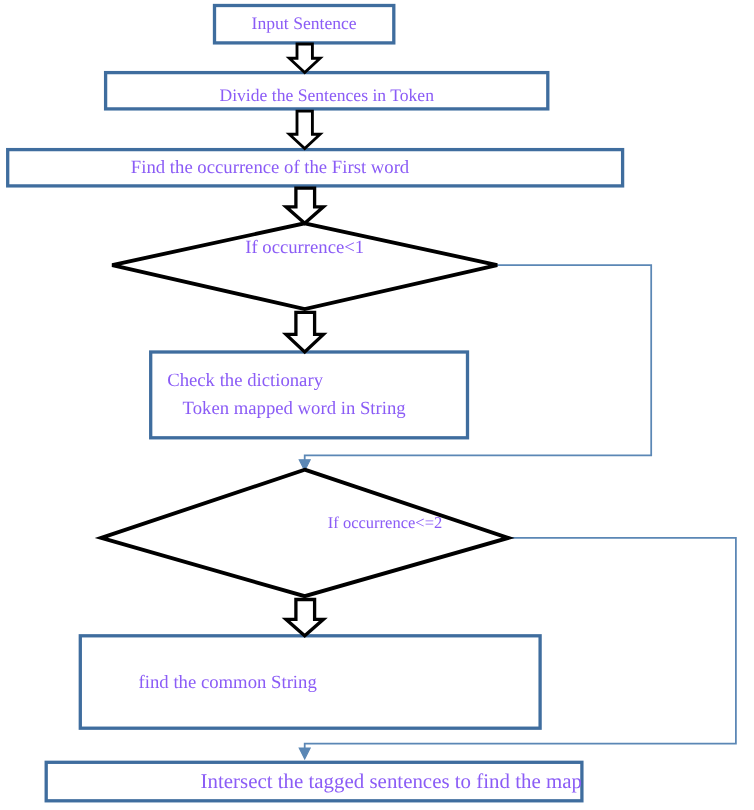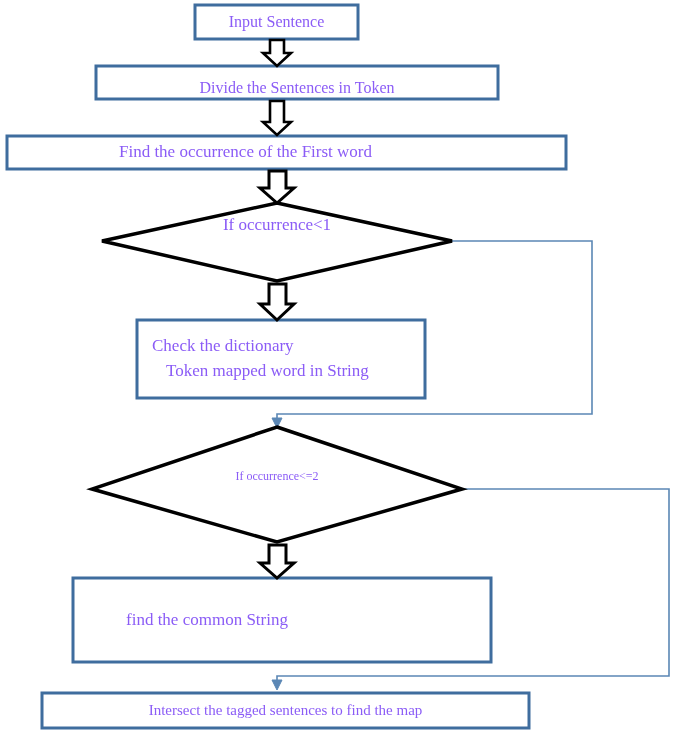--- a/index.html
+++ b/index.html
@@ -115,25 +115,25 @@
 
   <div class="node-label" style="left:152px; top:208px; width:250px; height:34px; font-size:17px;">
     <span>If occurrence&lt;1</span>
   </div>
 
   <div class="node-label left-ind" style="left:152px; top:323px; width:270px; height:72px; font-size:17px;">
     <span>Check the dictionary</span>
     <span class="line2">Token mapped word in String</span>
   </div>
 
-  <div class="node-label" style="left:152px; top:460px; width:250px; height:34px; font-size:12px;">
+  <div class="node-label" style="left:152px; top:460px; width:250px; height:34px; font-size:15px;align-items:flex-end;">
     <span>If occurrence&lt;=2</span>
   </div>
 
   <div class="node-label left-ind" style="left:96px; top:582px; width:380px; height:76px; font-size:17px;">
     <span class="line2" style="padding-left:30px;">find the common String</span>
   </div>
 
-  <div class="node-label" style="left:42px; top:693px; width:487px; height:35px; font-size:15px;">
+  <div class="node-label" style="left:42px; top:693px; width:487px; height:35px; font-size:19px;align-items:flex-end;">
     <span>Intersect  the tagged sentences to find the map</span>
   </div>
 
 </div>
 
 </body></html>

